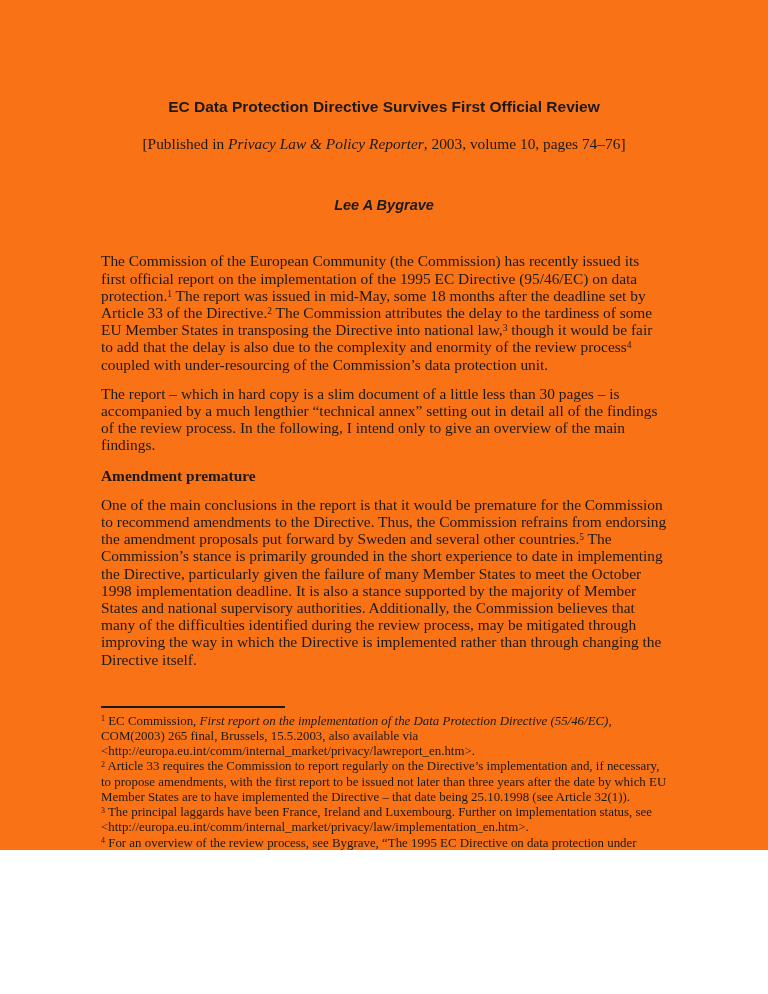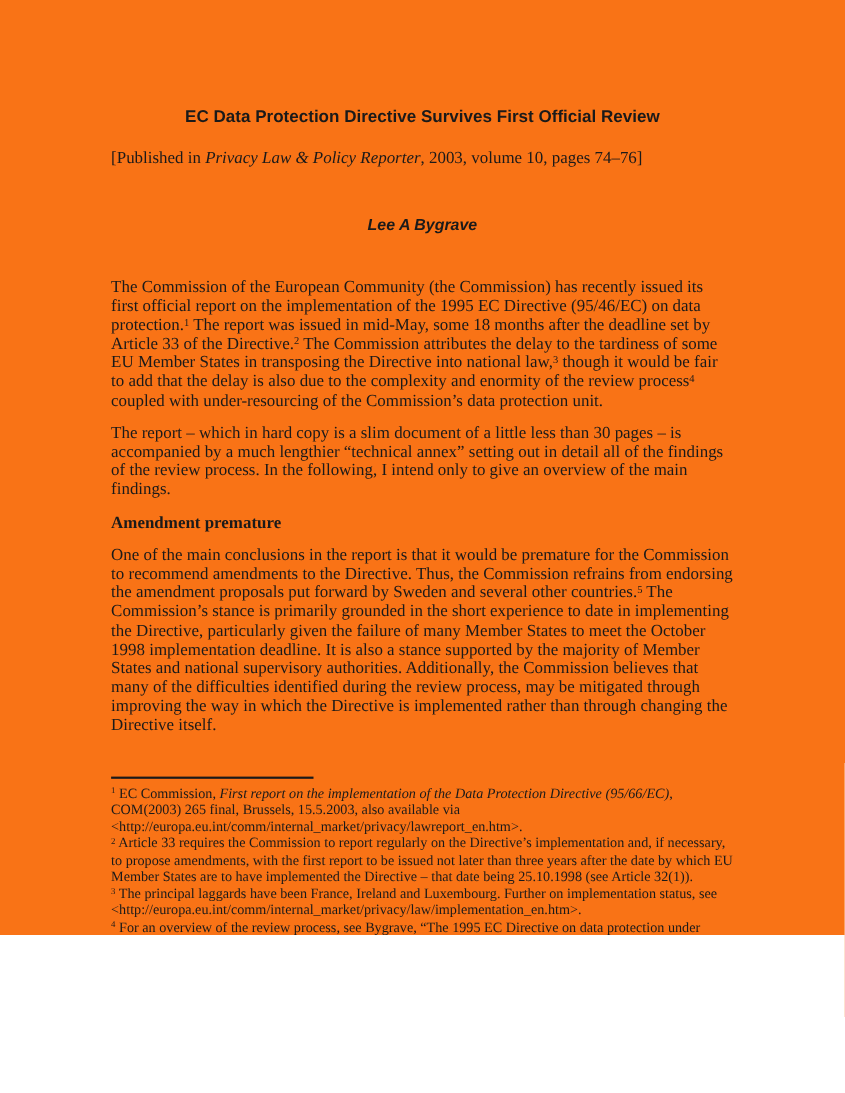--- a/index.html
+++ b/index.html
@@ -24,20 +24,21 @@
   .doc-title {
     padding-top: 97px;
     text-align: center;
     font-family: "Liberation Sans", sans-serif;
     font-weight: bold;
     font-size: 15.5px;
     line-height: 20px;
   }
   .published {
     margin-top: 18px;
+    text-align: center;
     font-size: 15.4px;
     line-height: 17.2px;
   }
   .author {
     margin-top: 45px;
     text-align: center;
     font-family: "Liberation Sans", sans-serif;
     font-weight: bold;
     font-style: italic;
     font-size: 14.5px;
@@ -99,20 +100,20 @@
 
     <p class="para"><span>The report – which in hard copy is a slim document of a little less than 30 pages – is accompanied by a much lengthier “technical annex” setting out in detail all of the findings of the review process. In the following, I intend only to give an overview of the main findings.</span></p>
 
     <h2 class="section-heading">Amendment premature</h2>
 
     <p class="para"><span>One of the main conclusions in the report is that it would be premature for the Commission to recommend amendments to the Directive. Thus, the Commission refrains from endorsing the amendment proposals put forward by Sweden and several other countries.</span><sup>5</sup><span> The Commission’s stance is primarily grounded in the short experience to date in implementing the Directive, particularly given the failure of many Member States to meet the October 1998 implementation deadline. It is also a stance supported by the majority of Member States and national supervisory authorities. Additionally, the Commission believes that many of the difficulties identified during the review process, may be mitigated through improving the way in which the Directive is implemented rather than through changing the Directive itself.</span></p>
 
     <div class="footnote-sep"></div>
 
     <div class="footnotes">
-      <p class="footnote"><sup>1</sup><span> EC Commission, </span><span class="it">First report on the implementation of the Data Protection Directive (95/66/EC)</span><span>, COM(2003) 265 final, Brussels, 15.5.2003, also available via &lt;http://europa.eu.int/comm/internal_market/privacy/lawreport_en.htm&gt;.</span></p>
+      <p class="footnote"><sup>1</sup><span> EC Commission, </span><span class="it">First report on the implementation of the Data Protection Directive (55/46/EC)</span><span>, COM(2003) 265 final, Brussels, 15.5.2003, also available via &lt;http://europa.eu.int/comm/internal_market/privacy/lawreport_en.htm&gt;.</span></p>
       <p class="footnote"><sup>2</sup><span> Article 33 requires the Commission to report regularly on the Directive’s implementation and, if necessary, to propose amendments, with the first report to be issued not later than three years after the date by which EU Member States are to have implemented the Directive – that date being 25.10.1998 (see Article 32(1)).</span></p>
       <p class="footnote"><sup>3</sup><span> The principal laggards have been France, Ireland and Luxembourg. Further on implementation status, see &lt;http://europa.eu.int/comm/internal_market/privacy/law/implementation_en.htm&gt;.</span></p>
       <p class="footnote"><sup>4</sup><span> For an overview of the review process, see Bygrave, “The 1995 EC Directive on data protection under official review – feedback so far” (2002) 9(7) PLPR, pp 126–129. The main background studies forming the direct basis for the report are available via &lt;http://europa.eu.int/comm/internal_market/privacy/studies_en.htm&gt;.</span></p>
     </div>
 
   </div>
 </div>
 
 </body></html>

